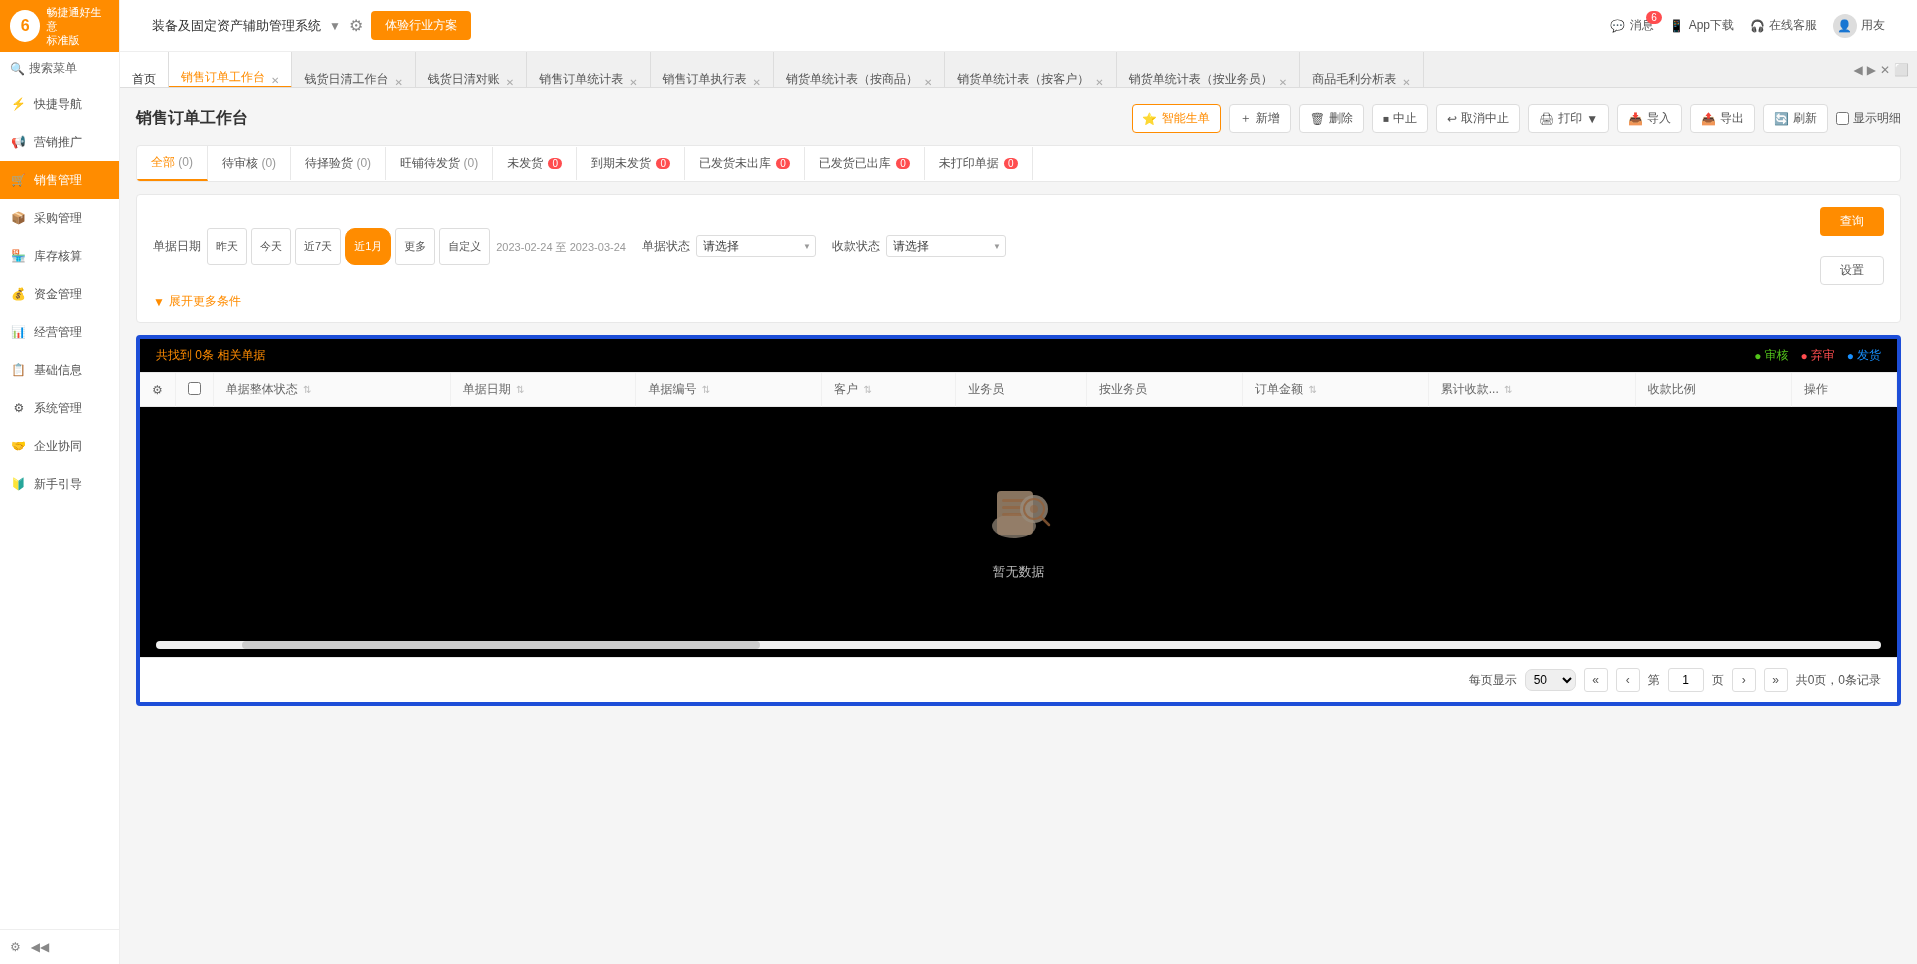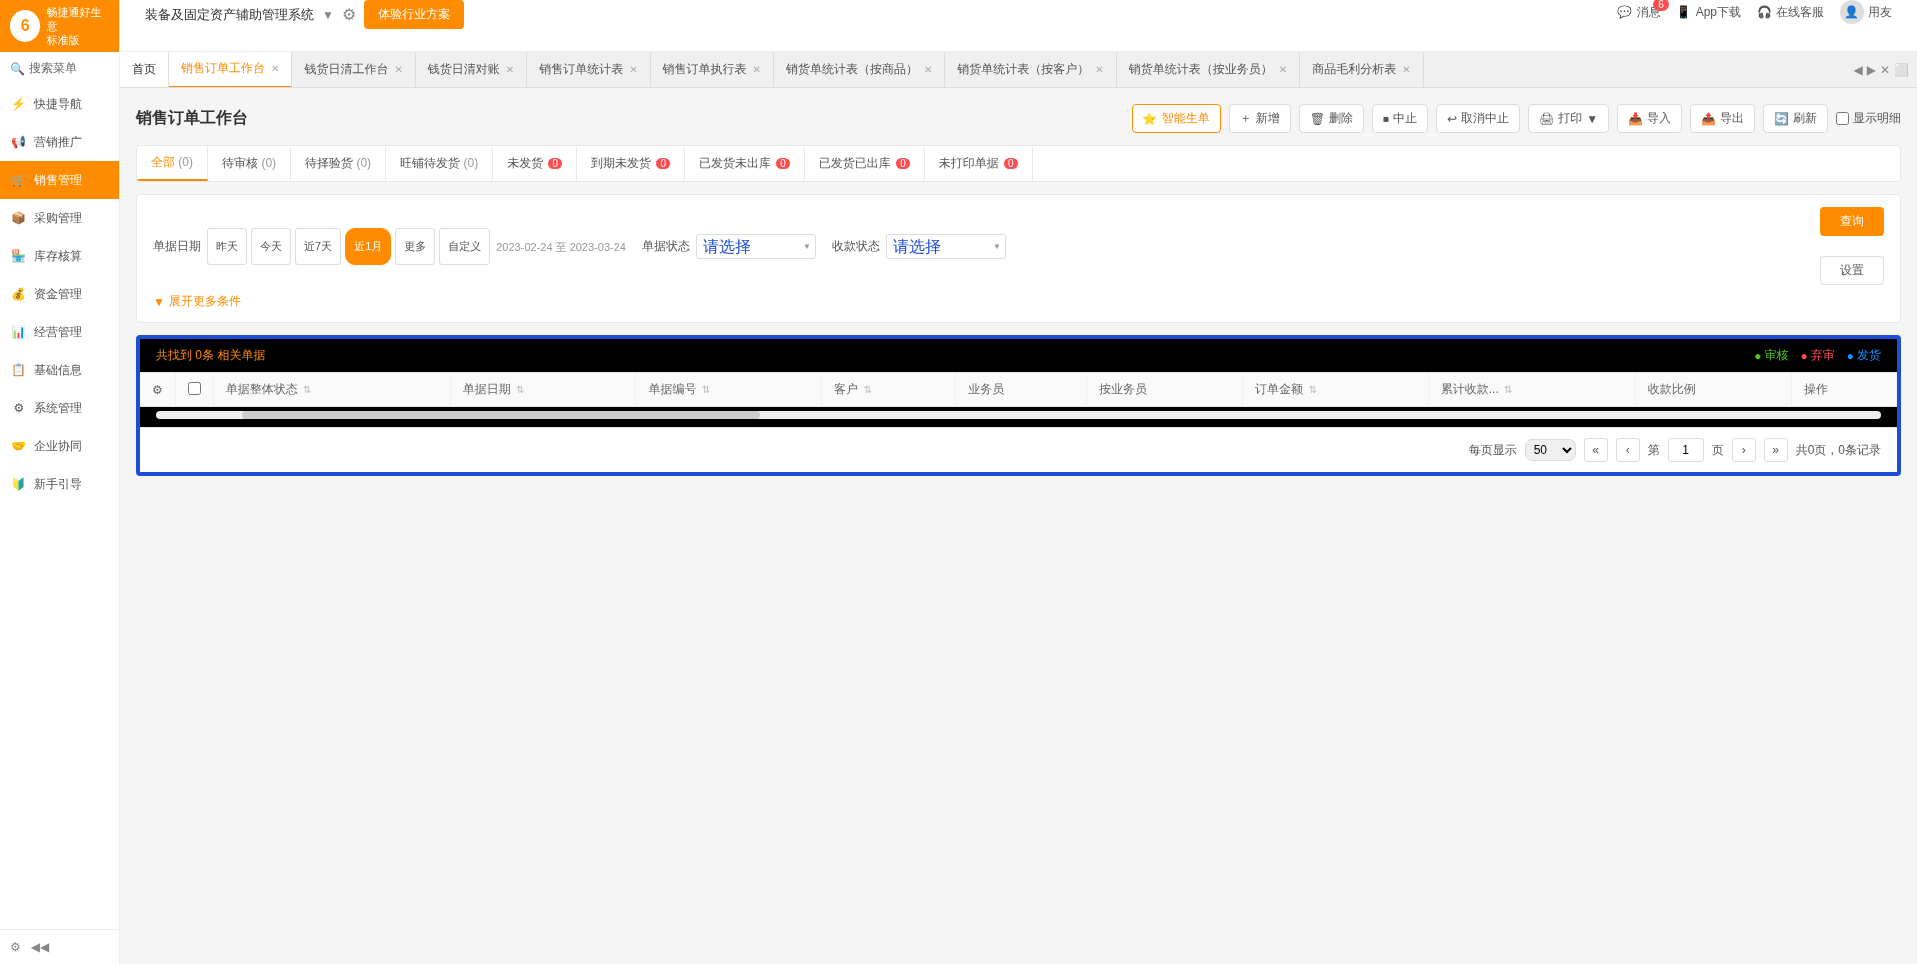--- a/index.html
+++ b/index.html
@@ -15,34 +15,34 @@
     .sidebar-nav-item { display: flex; align-items: center; gap: 6px; padding: 10px 10px; color: #555; cursor: pointer; font-size: 12px; position: relative; }
     .sidebar-nav-item.active { background: #ff8c00; color: #fff; }
     .sidebar-nav-item .nav-icon { width: 18px; height: 18px; display: flex; align-items: center; justify-content: center; flex-shrink: 0; }
     .sidebar-footer { margin-top: auto; padding: 10px; display: flex; align-items: center; gap: 10px; border-top: 1px solid #eee; }
     .sidebar-footer .settings-icon, .sidebar-footer .collapse-icon { color: #888; cursor: pointer; }
 
     
     .main { flex: 1; display: flex; flex-direction: column; overflow: hidden; }
 
     
-    .topbar { height: 52px; background: #fff; display: flex; align-items: flex-start; padding: 0 25px; border-bottom: 1px solid #eee; justify-content: space-between; }
+    .topbar { height: 52px; background: #fff; display: flex; align-items: center; padding: 0 32px; border-bottom: 1px solid #eee; justify-content: space-between; }
     .topbar-left { display: flex; align-items: center; gap: 8px; }
     .topbar-title { font-size: 13px; color: #333; }
     .topbar-dropdown { color: #888; cursor: pointer; }
     .topbar-settings { color: #888; cursor: pointer; font-size: 16px; }
     .topbar-btn { background: #ff8c00; color: #fff; border: none; padding: 6px 14px; border-radius: 4px; cursor: pointer; font-size: 12px; }
     .topbar-right { display: flex; align-items: center; gap: 16px; font-size: 12px; color: #555; }
     .topbar-right .badge-item { position: relative; cursor: pointer; display: flex; align-items: center; gap: 4px; }
     .badge { background: #ff4d4f; color: #fff; border-radius: 10px; padding: 1px 5px; font-size: 10px; position: absolute; top: -6px; right: -8px; }
     .user-avatar { width: 24px; height: 24px; background: #ddd; border-radius: 50%; display: flex; align-items: center; justify-content: center; color: #888; font-size: 12px; }
 
     
     .tabbar { height: 36px; background: #f0f0f0; display: flex; align-items: center; overflow: hidden; border-bottom: 1px solid #ddd; flex-shrink: 0; }
-    .tab-item { height: 36px; display: flex; align-items: center; padding: 0 12px; font-size: 12px; color: #555; cursor: pointer; border-right: 1px solid #ddd; white-space: nowrap; position: relative; flex-shrink: 0; }
+    .tab-item { height: 36px; display: flex; align-items: flex-end; padding: 0 12px; font-size: 12px; color: #555; cursor: pointer; border-right: 1px solid #ddd; white-space: nowrap; position: relative; flex-shrink: 0; }
     .tab-item.active { background: #fff; color: #ff8c00; border-bottom: 2px solid #ff8c00; }
     .tab-item .tab-close { margin-left: 6px; color: #aaa; font-size: 10px; }
     .tab-home { background: #fff; color: #333; }
     .tab-nav-arrows { display: flex; align-items: center; gap: 4px; padding: 0 8px; color: #888; cursor: pointer; flex-shrink: 0; margin-left: auto; }
 
     
     .content { flex: 1; overflow-y: auto; padding: 16px; background: #f5f5f5; }
 
     
     .page-header { display: flex; align-items: center; justify-content: space-between; margin-bottom: 12px; }
@@ -60,21 +60,21 @@
 
     
     .filter-area { background: #fff; padding: 12px 16px; border-radius: 4px; margin-bottom: 12px; border: 1px solid #e8e8e8; }
     .filter-row { display: flex; align-items: center; gap: 16px; flex-wrap: wrap; }
     .filter-item { display: flex; align-items: center; gap: 6px; font-size: 12px; color: #555; }
     .filter-label { color: #555; white-space: nowrap; }
     .filter-date-btns { display: flex; align-items: center; gap: 4px; }
     .date-btn { padding: 10px 8px; border: 1px solid #ddd; border-radius: 3px; cursor: pointer; font-size: 11px; color: #555; background: #fff; }
     .date-btn.active { background: #ff8c00; color: #fff; border-color: #ff8c00; border-radius: 10px; }
     .filter-date-range { font-size: 11px; color: #999; margin-top: 2px; }
-    .filter-select { border: 1px solid #ddd; border-radius: 3px; padding: 3px 20px 3px 6px; font-size: 16px; color: #1d4ed8; background: #fff; cursor: pointer; appearance: none; min-width: 120px; }
+    .filter-select { border: 1px solid #ddd; border-radius: 3px; padding: 3px 20px 3px 6px; font-size: 12px; color: #404040; background: #fff; cursor: pointer; appearance: none; min-width: 120px; }
     .filter-select-wrap { position: relative; display: inline-block; }
     .filter-select-wrap::after { content: '▼'; position: absolute; right: 5px; top: 50%; transform: translateY(-50%); font-size: 8px; color: #999; pointer-events: none; }
     .expand-btn { color: #ff8c00; cursor: pointer; font-size: 12px; display: flex; align-items: center; gap: 4px; }
     .query-btn { background: #ff8c00; color: #fff; border: none; padding: 6px 20px; border-radius: 4px; cursor: pointer; font-size: 12px; }
     .set-btn { background: #fff; border: 1px solid #ddd; color: #555; padding: 5px 16px; border-radius: 4px; cursor: pointer; font-size: 12px; display: block; margin-top: 16px; }
     .filter-right { margin-left: auto; display: flex; flex-direction: column; gap: 4px; }
 
     
     .table-area { background: #000000; border-radius: 4px; border: 4px solid #1d4ed8; overflow: hidden; }
     .table-header-bar { display: flex; align-items: center; justify-content: space-between; padding: 8px 16px; border-bottom: 1px solid #e8e8e8; font-size: 12px; color: #555; }
@@ -455,20 +455,36 @@
               <th>
                 <span>操作</span>
               </th>
             </tr>
           </thead>
           <tbody>
           </tbody>
         </table>
       </div>
 
+      <div class="empty-state">
+        <div class="empty-icon">
+          <svg width="80" height="80" viewBox="0 0 80 80" fill="none">
+            <ellipse cx="35" cy="55" rx="22" ry="12" fill="#fde8d0" opacity="0.7"></ellipse>
+            <rect x="18" y="20" width="36" height="44" rx="4" fill="#fcd6b0" opacity="0.9"></rect>
+            <rect x="23" y="28" width="26" height="3" rx="1.5" fill="#f5a060" opacity="0.6"></rect>
+            <rect x="23" y="35" width="20" height="3" rx="1.5" fill="#f5a060" opacity="0.6"></rect>
+            <rect x="23" y="42" width="23" height="3" rx="1.5" fill="#f5a060" opacity="0.6"></rect>
+            <circle cx="55" cy="38" r="14" fill="#fde8d0" opacity="0.8"></circle>
+            <circle cx="55" cy="38" r="10" fill="none" stroke="#f5a060" stroke-width="2" opacity="0.8"></circle>
+            <line x1="62" y1="46" x2="70" y2="54" stroke="#f5a060" stroke-width="2.5" stroke-linecap="round" opacity="0.8"></line>
+            <circle cx="55" cy="38" r="4" fill="#f5a060" opacity="0.5"></circle>
+          </svg>
+        </div>
+        <span class="empty-text">暂无数据</span>
+      </div>
 
       <div class="scrollbar-track">
         <div class="scrollbar-thumb"></div>
       </div>
 
       <div class="pagination">
         <span>每页显示</span>
         <select class="page-size-select"><option value="10">10</option><option value="20">20</option><option value="50" selected="">50</option><option value="100">100</option></select>
         <div class="page-btn">
           <span>«</span>

